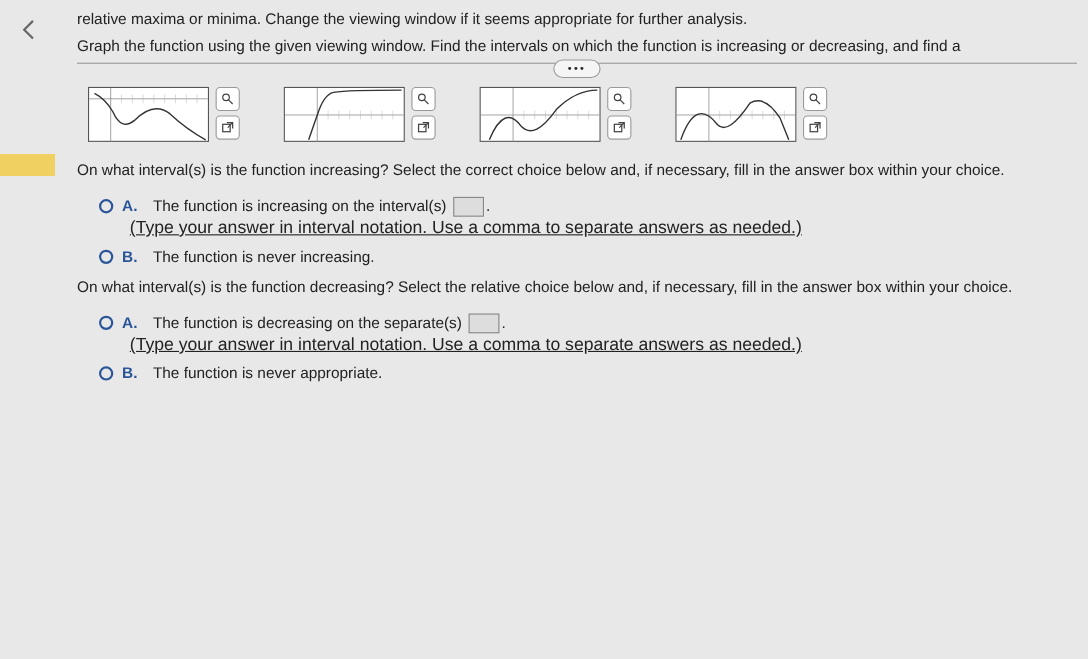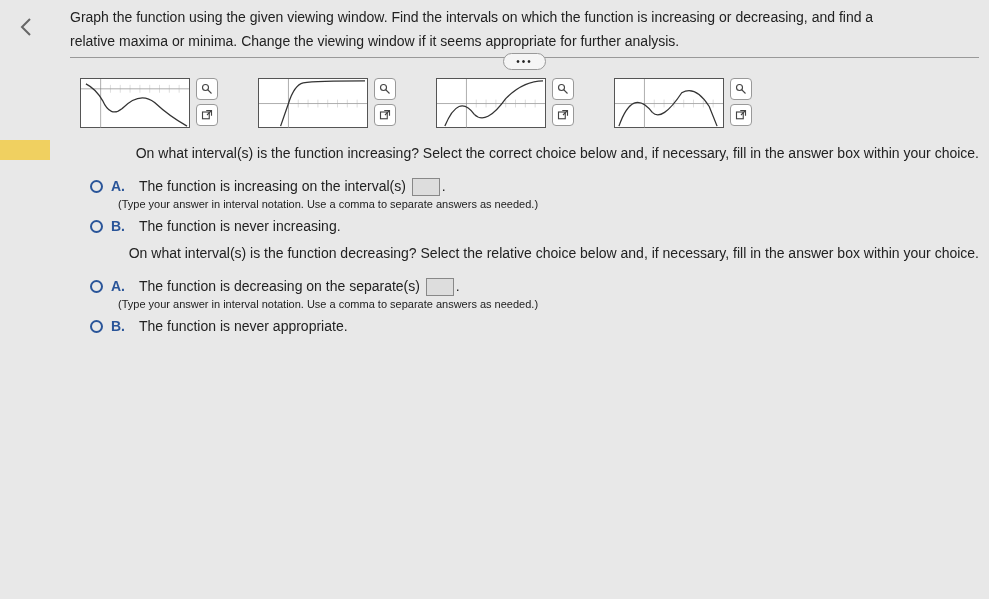--- a/index.html
+++ b/index.html
@@ -69,21 +69,21 @@
       height: 22px;
       border: 1px solid #999;
       border-radius: 4px;
       background: #fff;
       display: flex;
       align-items: center;
       justify-content: center;
       cursor: pointer;
     }
     .icon-svg { width: 12px; height: 12px; stroke: #444; fill: none; stroke-width: 1.5; }
-    .question-block { margin: 10px 0 14px 0; line-height: 1.4; text-align: right; }
+    .question-block { margin: 10px 0 14px 0; line-height: 1.4; }
     .choice-row {
       display: flex;
       align-items: flex-start;
       margin: 8px 0 2px 20px;
       gap: 8px;
     }
     .radio {
       width: 13px;
       height: 13px;
       border: 2px solid #2a5599;
@@ -96,37 +96,37 @@
     .choice-text { flex: 1; }
     .answer-box {
       display: inline-block;
       width: 28px;
       height: 18px;
       border: 1px solid #888;
       background: #ddd;
       vertical-align: middle;
       margin: 0 2px;
     }
-    .hint { font-size: 11px; margin-left: 48px; margin-top: 2px; }
+    .hint { font-size: 16px; margin-left: 48px; margin-top: 2px; text-decoration: underline; }
     .thumb-box svg { position: absolute; left: 0; top: 0; }
   </style>
 </head>
 <body>
 
 <div class="back-arrow">
   <svg viewBox="0 0 24 24" width="24" height="24">
       <path d="M15 4 L7 12 L15 20" stroke="#666" stroke-width="2" fill="none"></path>
     </svg>
 </div>
 <div class="yellow-marker"></div>
 
 <div class="content">
 
+  <div class="problem-text">relative maxima or minima. Change the viewing window if it seems appropriate for further analysis.</div>
   <div class="problem-text">Graph the function using the given viewing window. Find the intervals on which the function is increasing or decreasing, and find a</div>
-  <div class="problem-text">relative maxima or minima. Change the viewing window if it seems appropriate for further analysis.</div>
 
   <hr class="sep">
   <div class="dots-container">
     <span class="dots">•••</span>
   </div>
 
   <div class="thumbs-row">
 
     <div class="thumb-group">
       <div class="thumb-box">

